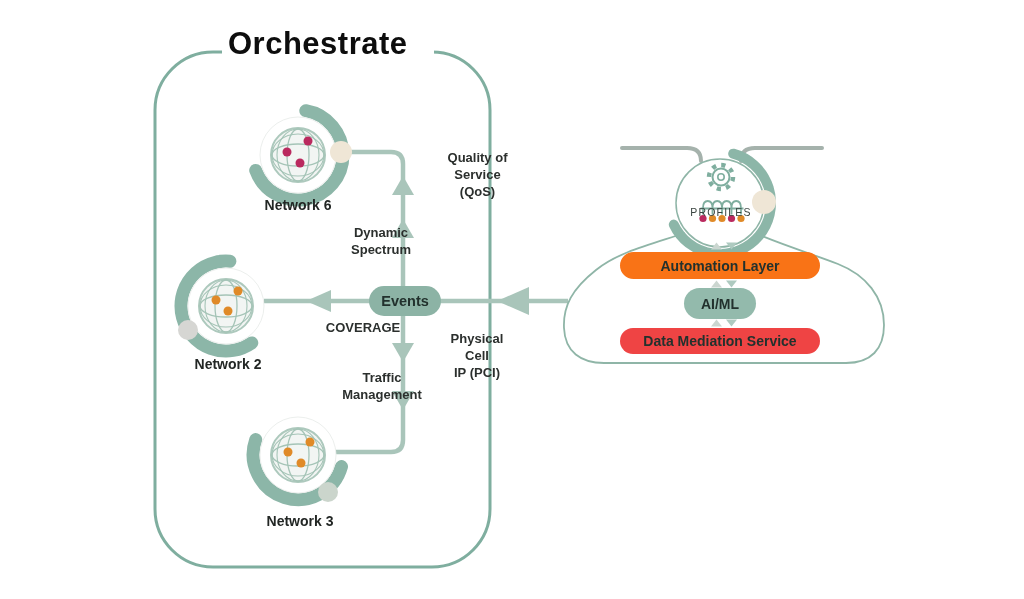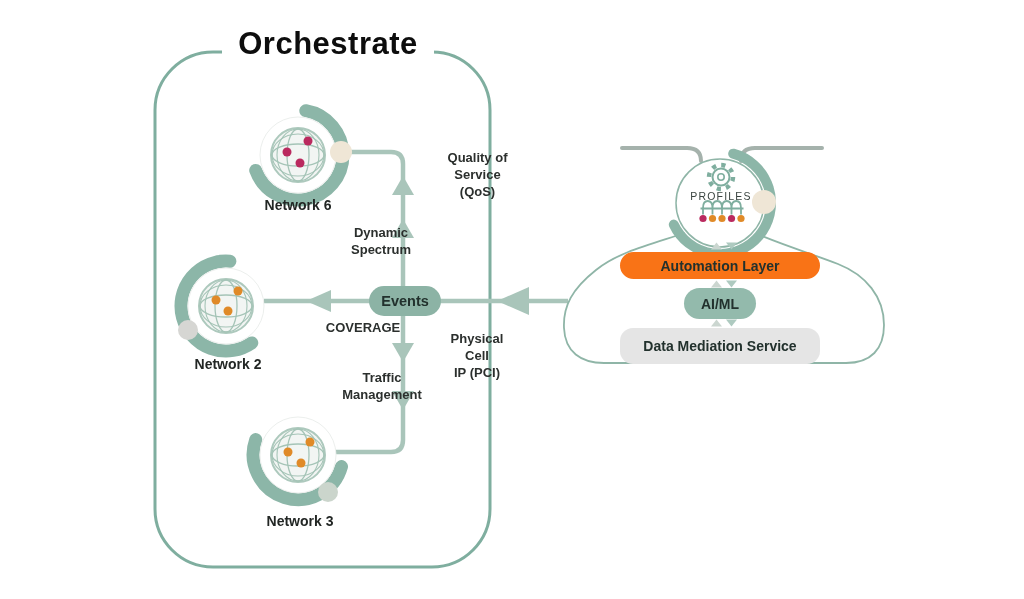--- a/index.html
+++ b/index.html
@@ -5,26 +5,26 @@
   html,body{margin:0;padding:0;background:#ffffff;}
   .stage{position:relative;width:1024px;height:599px;background:#ffffff;overflow:hidden;
          font-family:"Liberation Sans",sans-serif;}
   .stage svg{position:absolute;left:0;top:0;}
   .lbl{position:absolute;text-align:center;white-space:pre-line;
        font:600 13px/1.32 "Liberation Sans",sans-serif;color:#2b2f2d;padding-left:30px;}
   .netlbl{position:absolute;text-align:center;
        font:600 14px/1.2 "Liberation Sans",sans-serif;color:#222624;}
   .pill{position:absolute;display:flex;align-items:center;justify-content:center;
        font:600 14px "Liberation Sans",sans-serif;color:#22312d;}
-  .title-orch{position:absolute;left:222px;top:27px;width:200px;text-align:center;
+  .title-orch{position:absolute;left:222px;top:27px;width:200px;text-align:left;
        background:#ffffff;padding:0 6px;
        font:700 31px/1.1 "Liberation Sans",sans-serif;color:#0d0d0d;letter-spacing:.5px;}
   .title-biz{position:absolute;left:599px;top:110px;width:240px;text-align:center;
        font:600 19.5px/1.2 "Liberation Sans",sans-serif;color:#1b1d1c;}
-  .profiles-lbl{position:absolute;left:688px;top:190px;width:66px;text-align:center;
+  .profiles-lbl{position:absolute;left:688px;top:206px;width:66px;text-align:center;
        font:400 10.5px/1.2 "Liberation Sans",sans-serif;color:#39433f;letter-spacing:1.2px;}
 </style>
 </head>
 <body>
 
 <div class="stage">
 
 <svg width="1024" height="599" viewBox="0 0 1024 599">
   <defs>
     <g id="globe">
@@ -138,21 +138,21 @@
   </g>
 </svg>
 
   <div class="title-orch">Orchestrate</div>
   <div class="profiles-lbl">PROFILES</div>
 
   <div class="pill" style="left:369px;top:286px;width:72px;height:30px;border-radius:16px;background:#8CB3A5;font-size:14.5px;">Events</div>
 
   <div class="pill" style="left:620px;top:252px;width:200px;height:27px;border-radius:13.5px;background:#f97316;">Automation Layer</div>
   <div class="pill" style="left:684px;top:288px;width:72px;height:31px;border-radius:15.5px;background:#93BAAC;">AI/ML</div>
-  <div class="pill" style="left:620px;top:328px;width:200px;height:36px;border-radius:13px;background:#e5e5e5;">Data Mediation Service</div>
+  <div class="pill" style="left:620px;top:328px;width:200px;height:26px;border-radius:13px;background:#ef4444;">Data Mediation Service</div>
 
   <div class="netlbl" style="left:248px;top:197px;width:100px;">Network 6</div>
   <div class="netlbl" style="left:178px;top:356px;width:100px;">Network 2</div>
   <div class="netlbl" style="left:250px;top:513px;width:100px;">Network 3</div>
 
   <div class="lbl" style="left:400px;top:149px;width:95px;">Quality of
 Service
 (QoS)</div>
   <div class="lbl" style="left:306px;top:224px;width:90px;">Dynamic
 Spectrum</div>

